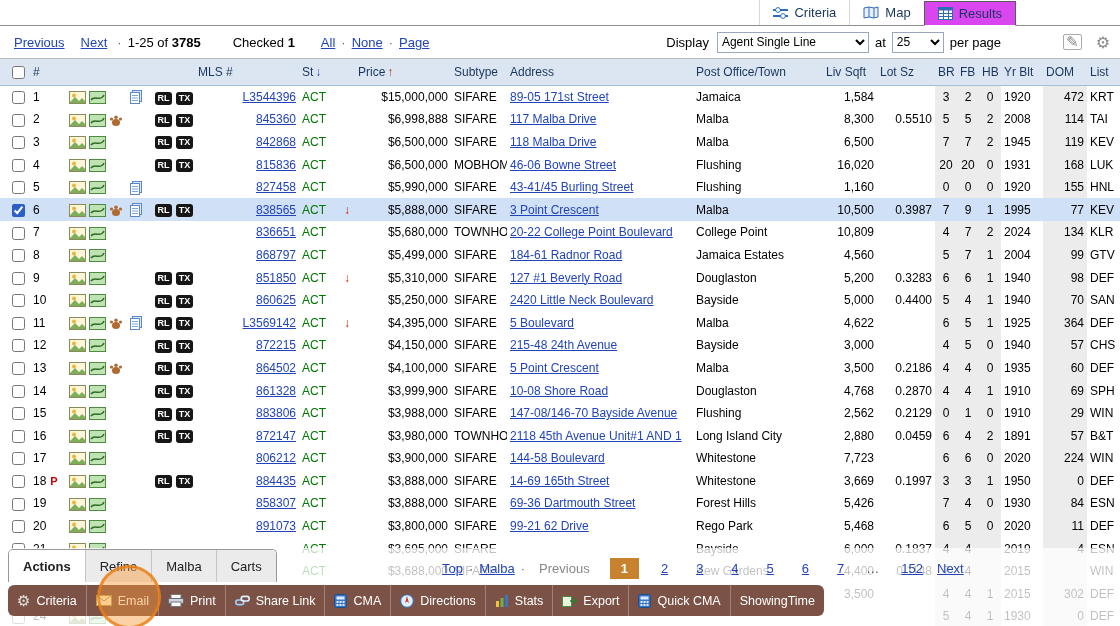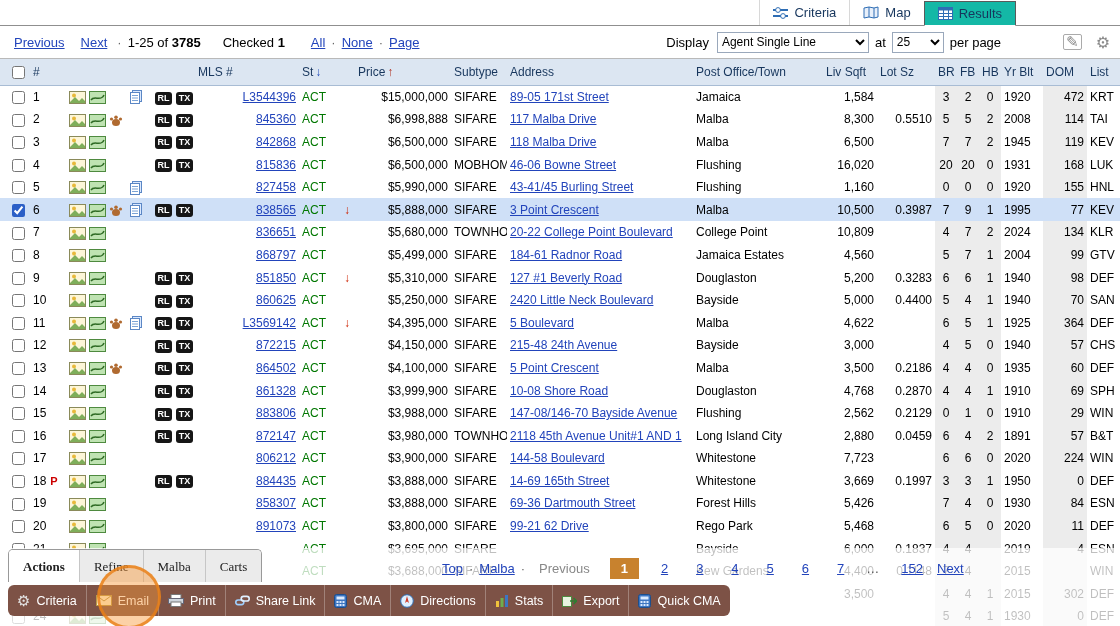--- a/index.html
+++ b/index.html
@@ -5,28 +5,28 @@
   * { box-sizing: border-box; }
   body { margin:0; background:#fff; }
   .screen { position:relative; width:1120px; height:626px; overflow:hidden; background:#fff;
             font-family:"Liberation Sans","DejaVu Sans",sans-serif; font-size:12px; color:#000; }
 
   
   .topstrip { height:26px; border-bottom:1px solid #8f8f8f; display:flex; justify-content:flex-end;
               align-items:flex-end; padding-right:104px; background:#fff; }
   .ttab { display:flex; align-items:center; gap:6px; height:25px; padding:0 13px; font-size:13px;
           color:#17365d; cursor:pointer; border-left:1px solid #d8d8d8; }
-  .ttab.active { border:1px solid #5a5a5a; border-bottom:1px solid #fff; margin-bottom:-1px; background:#14b8a6;margin-top:16px; }
+  .ttab.active { border:1px solid #5a5a5a; border-bottom:1px solid #fff; margin-bottom:-1px; background:#d946ef;margin-top:16px; }
 
   
   .controls { height:32px; display:flex; align-items:center; justify-content:space-between; padding:0 10px 0 14px; font-size:13px; }
   .controls .left, .controls .right { display:flex; align-items:center; }
   .lnk { color:#2244bb; text-decoration:underline; cursor:pointer; }
   .sep { color:#666; }
-  .mr6{margin-right:6px}.mr8{margin-right:8px}.mr10{margin-right:10px}.mr16{margin-right:16px}.mr22{margin-right:22px}.mr26{margin-right:26px}
+  .mr6{margin-right:6px}.mr8{margin-right:8px}.mr10{margin-right:10px}.mr16{margin-right:16px}.mr22{margin-right:32px}.mr26{margin-right:26px}
   .controls b { font-weight:bold; }
   .controls select { font-family:inherit; font-size:12px; height:21px; border:1px solid #9aa8bb; background:#fff; }
   .ctrl-ico { font-size:16px; color:#8a8a8a; cursor:pointer; margin-left:14px; }
   .ctrl-ico.edit { font-size:15px; border:1px solid #aaa; border-radius:2px; padding:0 2px; line-height:14px; }
 
   
   table.grid { border-collapse:collapse; table-layout:fixed; width:1151px; }
   .grid thead th { background:#dce6f2; height:27px; font-weight:normal; color:#17365d; text-align:left;
                    border-top:1px solid #b9b9b9; border-bottom:1px solid #a8bcd4; padding:0 3px; font-size:12px;
                    white-space:nowrap; overflow:hidden; cursor:pointer; }
@@ -43,21 +43,21 @@
   .bdg { display:inline-block; min-width:17px; height:13px; line-height:13px; background:#161616; color:#fff;
          font-size:9px; font-weight:bold; text-align:center; border-radius:3px; cursor:pointer; }
   .ic { display:inline-block; vertical-align:middle; cursor:pointer; line-height:0; }
   input[type=checkbox] { accent-color:#2b5fc7; margin:0; vertical-align:middle; }
   .cbpad { padding-left:12px !important; }
 
   
   .footer { position:absolute; left:0; top:548px; width:1120px; height:78px; }
   .veil { position:absolute; inset:0; background:rgba(255,255,255,0.75); }
   .ftabs { position:absolute; left:8px; top:1px; height:33px; display:flex; background:#fff;
-           border:1px solid #999; border-bottom:none; border-radius:5px 5px 0 0; overflow:hidden;font-family:Liberation Serif, serif; }
+           border:1px solid #999; border-bottom:none; border-radius:5px 5px 0 0; overflow:hidden; }
   .ftab { padding:9px 14px 0; font-size:13px; color:#222; background:#ebebeb; border-left:1px solid #c6c6c6; cursor:pointer; }
   .ftab:first-child { border-left:none; }
   .ftab.active { background:#fff; font-weight:bold; }
   .pag { position:absolute; left:442px; top:10px; display:flex; align-items:center; font-size:13px; }
   .pag .sep { margin:0 6px; }
   .pag a { color:#2244bb; text-decoration:underline; cursor:pointer; }
   .pag .prev { color:#888; margin:0 12px 0 8px; }
   .pag .cur { background:#c8822e; color:#fff; padding:3px 11px; margin:0 8px; font-weight:bold; }
   .pag .pg { margin:0 14px; }
   .pag .ell { color:#555; margin:0 8px; }
@@ -1311,16 +1311,19 @@
               <rect x="2.5" y="2.5" width="8" height="3" fill="#dbeafd"></rect>
               <rect x="2.5" y="7" width="2" height="2" fill="#dbeafd"></rect>
               <rect x="5.5" y="7" width="2" height="2" fill="#dbeafd"></rect>
               <rect x="8.5" y="7" width="2" height="2" fill="#dbeafd"></rect>
               <rect x="2.5" y="10" width="2" height="2" fill="#dbeafd"></rect>
               <rect x="5.5" y="10" width="2" height="2" fill="#dbeafd"></rect>
               <rect x="8.5" y="10" width="2" height="2" fill="#dbeafd"></rect>
             </svg></span>
         <span>Quick CMA</span>
       </div>
+      <div class="abtn">
+        <span>ShowingTime</span>
+      </div>
     </div>
     <div class="clickring"></div>
   </div>
 </div>
 
 </body></html>

